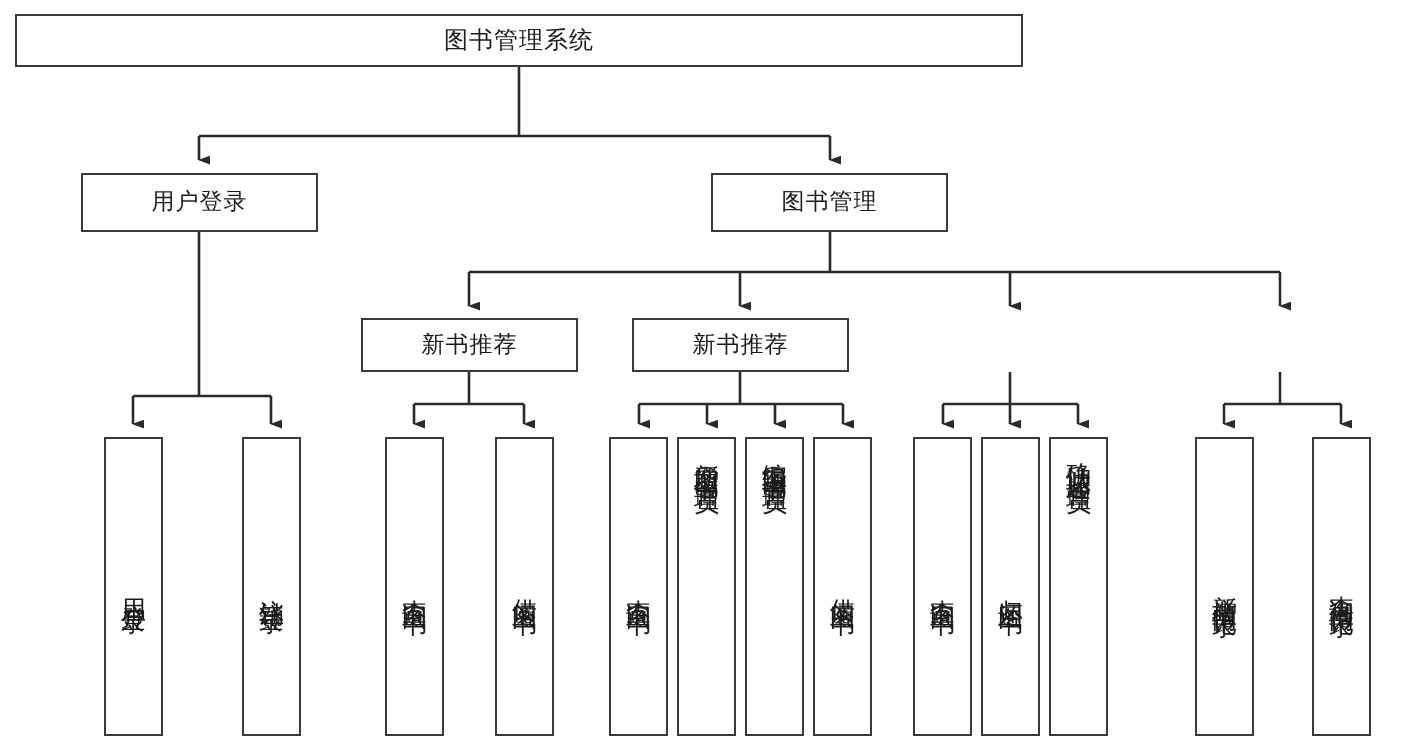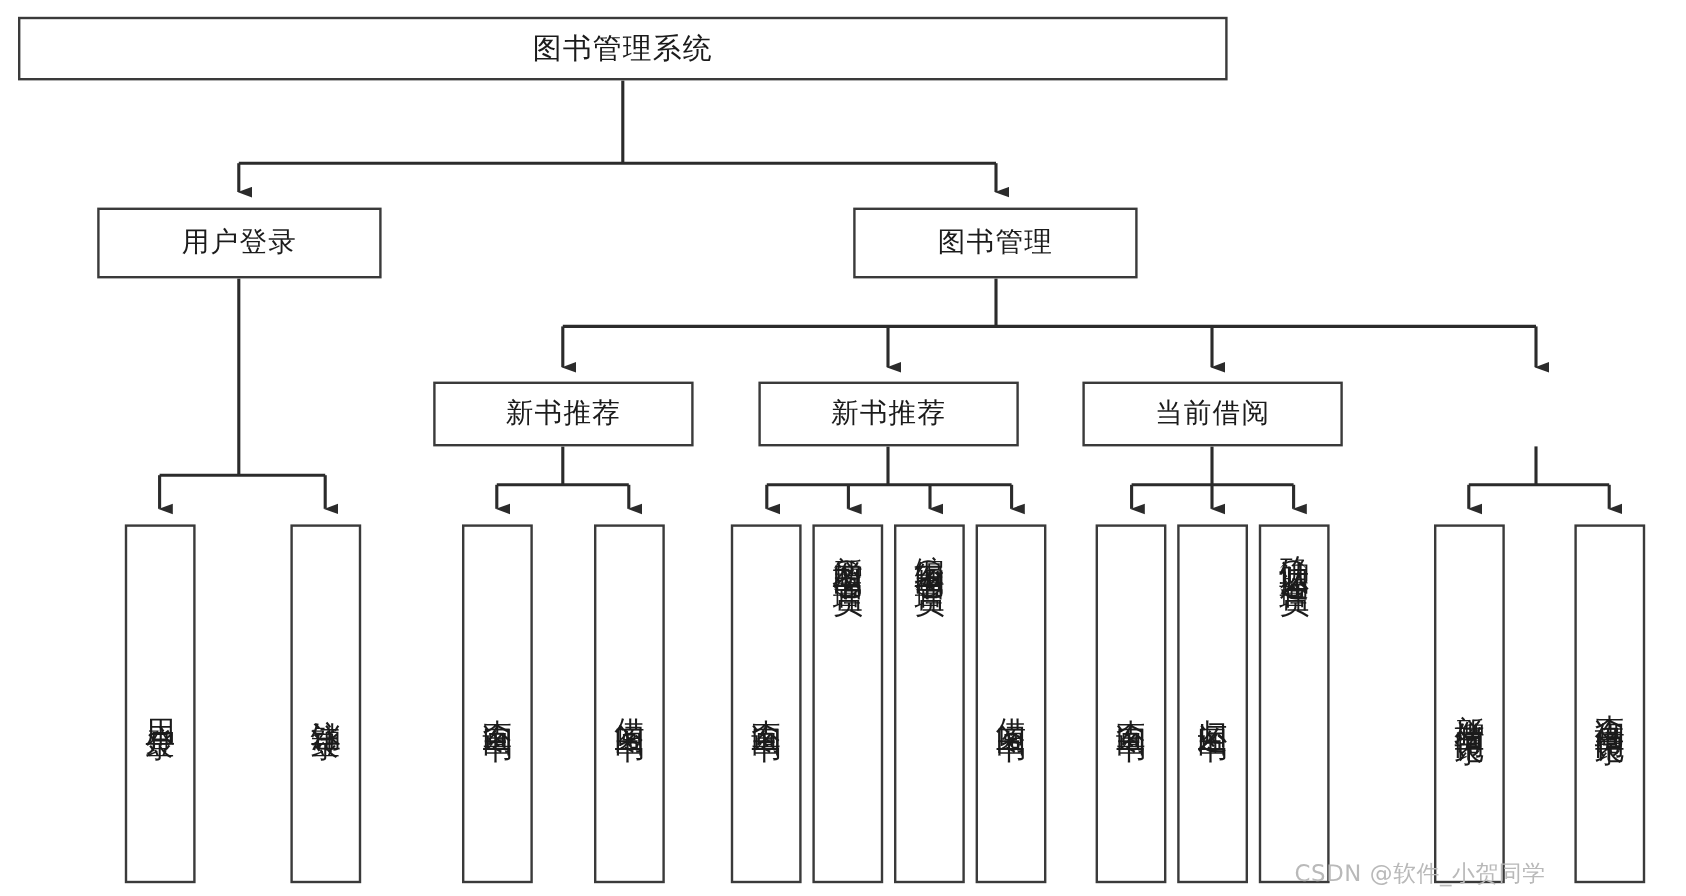--- a/index.html
+++ b/index.html
@@ -3,21 +3,21 @@
 <meta charset="utf-8">
 <title>图书管理系统 功能结构图</title>
 <style>
   html,body{margin:0;padding:0;}
   body{
     width:1405px;height:747px;
     background:#ffffff;
     font-family:"DejaVu Sans","Liberation Sans",sans-serif;
     overflow:hidden;
   }
-  #diagram{position:relative;width:1300px;height:747px;}
+  #diagram{position:relative;width:1300px;height:747px;font-family:Liberation Serif, serif;}
   svg.lines{position:absolute;left:0;top:0;width:1405px;height:747px;pointer-events:none;}
 
   .node{
     position:absolute;
     box-sizing:border-box;
     background:#ffffff;
     border:2px solid #3a3a3a;
     display:flex;
     align-items:center;
     justify-content:center;
@@ -126,23 +126,20 @@
   <div class="node h" style="left:361px;top:318px;width:217px;height:54px;">
     <span class="lbl">新书推荐</span>
   </div>
 
   <div class="node h" style="left:711px;top:173px;width:237px;height:59px;">
     <span class="lbl">图书管理</span>
   </div>
   <div class="node h" style="left:632px;top:318px;width:217px;height:54px;">
     <span class="lbl">新书推荐</span>
   </div>
-  <div class="node h" style="left:902px;top:318px;width:217px;height:54px;">
-    <span class="lbl">当前借阅</span>
-  </div>
 
   <div class="node v mid" style="left:104px;top:437px;width:59px;height:299px;">
     <span class="lbl">用户登录</span>
   </div>
   <div class="node v mid" style="left:242px;top:437px;width:59px;height:299px;">
     <span class="lbl">注销登录</span>
   </div>
 
   <div class="node v mid" style="left:385px;top:437px;width:59px;height:299px;">
     <span class="lbl">查询图书</span>
@@ -174,15 +171,14 @@
     <span class="lbl">确认归还（管理员）</span>
   </div>
 
   <div class="node v mid" style="left:1195px;top:437px;width:59px;height:299px;">
     <span class="lbl">新增借阅记录</span>
   </div>
   <div class="node v mid" style="left:1312px;top:437px;width:59px;height:299px;">
     <span class="lbl">查询借阅记录</span>
   </div>
 
-  <div class="watermark">CSDN @软件_小贺同学</div>
 
 </div>
 
 </body></html>

